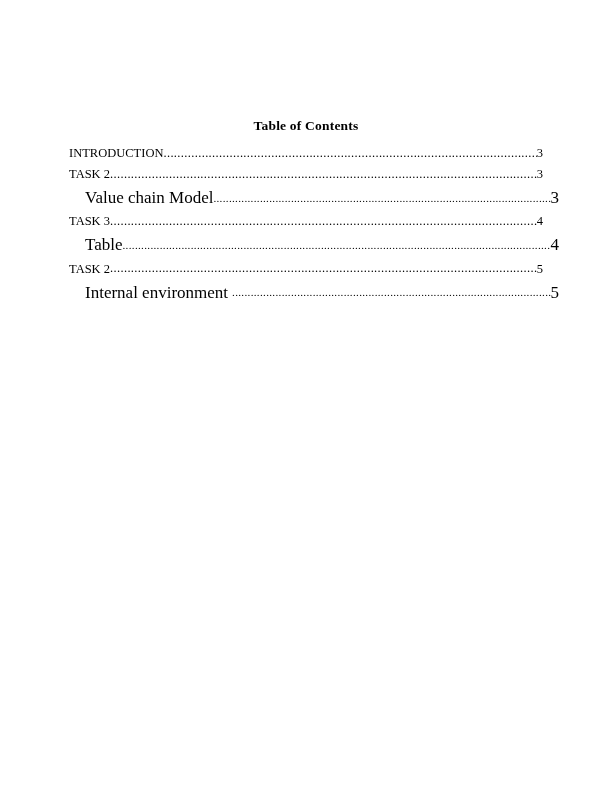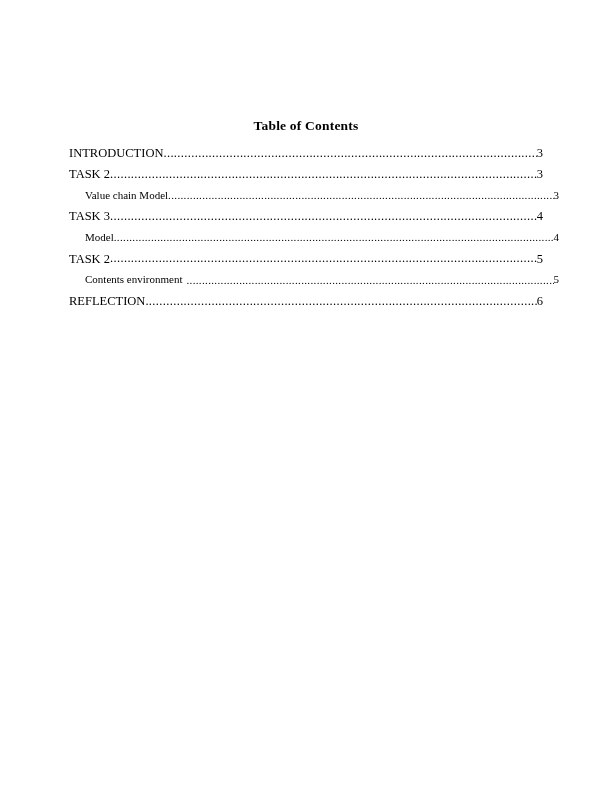--- a/index.html
+++ b/index.html
@@ -40,21 +40,21 @@
   .toc-entry {
     display: flex;
     align-items: center;
     width: 100%;
     font-size: 12.5px;
     line-height: 1.0;
     margin-bottom: 8.6px;
     white-space: nowrap;
   }
   .toc-entry.level-2 {
-    font-size: 11px;
+    font-size: 17px;
     padding-left: 16px;
     margin-bottom: 9.2px;
   }
   .toc-label {
     flex: 0 0 auto;
   }
   .toc-dots {
     flex: 1 1 auto;
     overflow: hidden;
     margin: 0 0px;
@@ -110,39 +110,34 @@
       <span class="toc-page">3</span>
     </div>
 
     <div class="toc-entry level-1">
       <span class="toc-label">TASK 3</span>
       <span class="toc-dots"></span>
       <span class="toc-page">4</span>
     </div>
 
     <div class="toc-entry level-2">
-      <span class="toc-label">Model</span>
+      <span class="toc-label">Table</span>
       <span class="toc-dots"></span>
       <span class="toc-page">4</span>
     </div>
 
     <div class="toc-entry level-1">
       <span class="toc-label">TASK 2</span>
       <span class="toc-dots"></span>
       <span class="toc-page">5</span>
     </div>
 
     <div class="toc-entry level-2 gap">
-      <span class="toc-label">Contents environment</span>
+      <span class="toc-label">Internal environment</span>
       <span class="toc-dots"></span>
       <span class="toc-page">5</span>
     </div>
 
-    <div class="toc-entry level-1">
-      <span class="toc-label">REFLECTION</span>
-      <span class="toc-dots"></span>
-      <span class="toc-page">6</span>
-    </div>
 
 
 
   </div>
 </div>
 
 </body></html>

